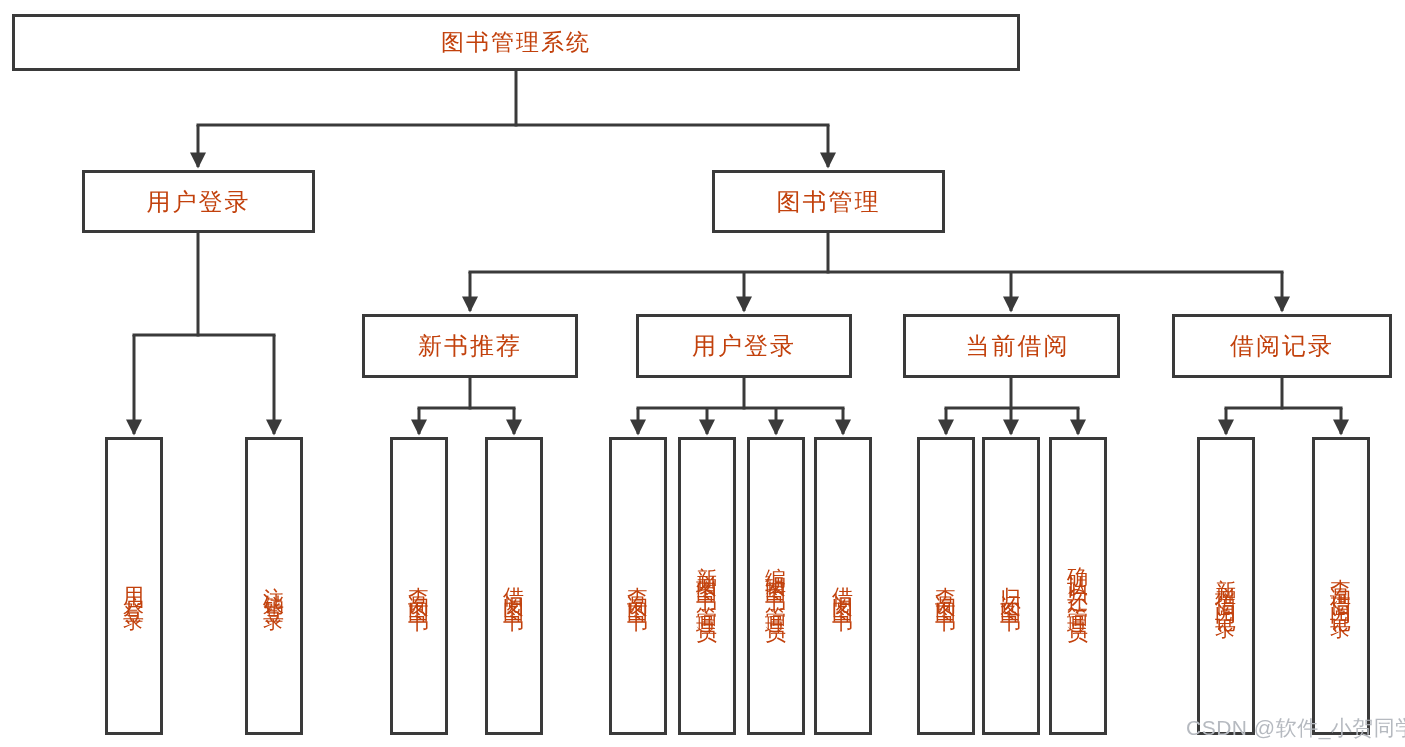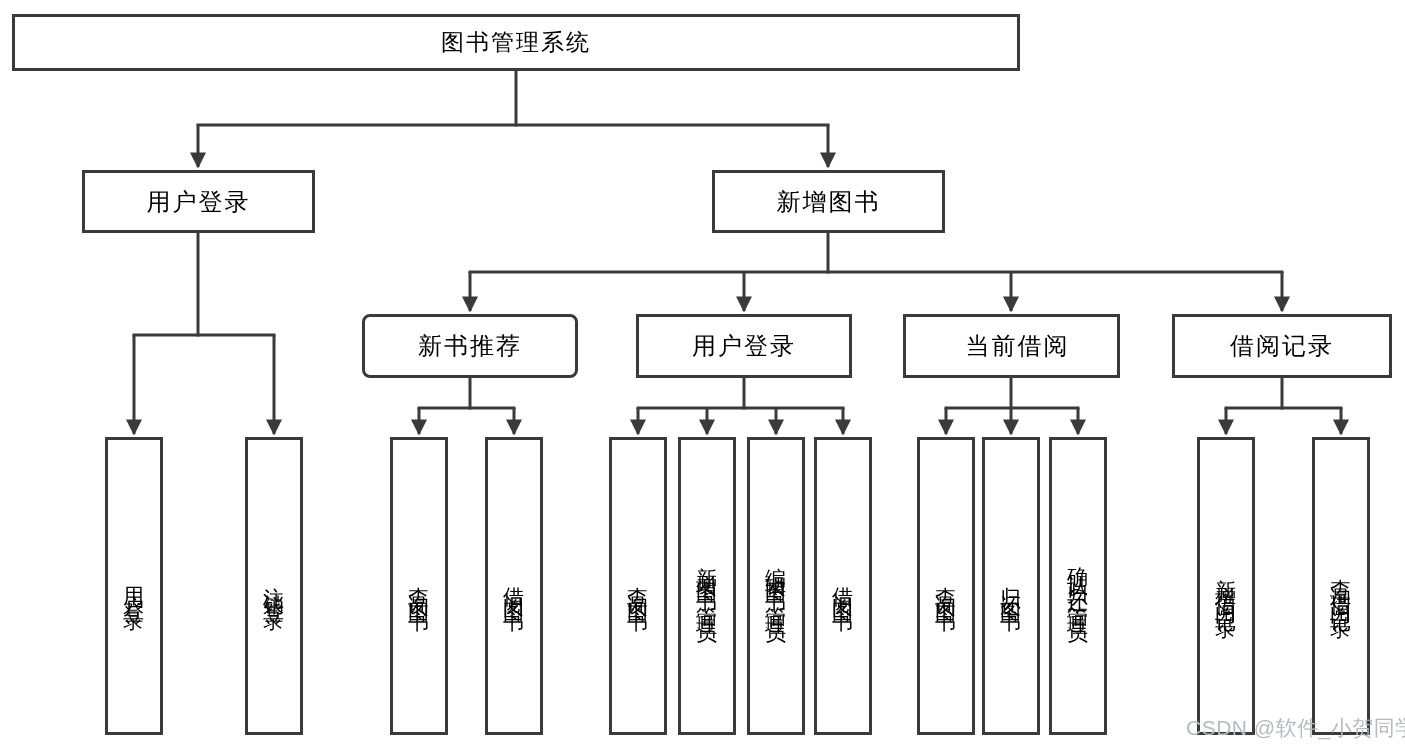--- a/index.html
+++ b/index.html
@@ -17,36 +17,36 @@
     z-index: 0;
   }
   .node {
     position: absolute;
     box-sizing: border-box;
     background: #ffffff;
     border: 3px solid #3a3a3a;
     display: flex;
     align-items: center;
     justify-content: center;
-    color: #000000;
+    color: #c2410c;
     z-index: 1;
   }
   .h-node {
     font-size: 24px;
     letter-spacing: 2px;
     white-space: nowrap;
   }
   .root-node {
     left: 12px; top: 14px; width: 1008px; height: 57px;
     font-size: 23px;
   }
   .l2-user  { left: 82px;  top: 170px; width: 233px; height: 63px; }
   .l2-book  { left: 712px; top: 170px; width: 233px; height: 63px; }
   .l3 { top: 314px; height: 64px; }
-  .l3-0 { left: 362px;  width: 216px; border-radius: 8px; }
+  .l3-0 { left: 362px;  width: 216px; }
   .l3-1 { left: 636px;  width: 216px; }
   .l3-2 { left: 903px;  width: 217px; padding-left: 12px; }
   .l3-3 { left: 1172px; width: 220px; }
   .leaf {
     top: 437px;
     width: 58px;
     height: 298px;
   }
   .leaf .v-text {
     writing-mode: vertical-rl;
@@ -136,21 +136,21 @@
   </svg>
 
   <div class="node h-node root-node">
     <span>图书管理系统</span>
   </div>
 
   <div class="node h-node l2-user">
     <span>用户登录</span>
   </div>
   <div class="node h-node l2-book">
-    <span>新增图书</span>
+    <span>图书管理</span>
   </div>
 
   <div class="node h-node l3 l3-0">
     <span>新书推荐</span>
   </div>
   <div class="node h-node l3 l3-1">
     <span>用户登录</span>
   </div>
   <div class="node h-node l3 l3-2">
     <span>当前借阅</span>

